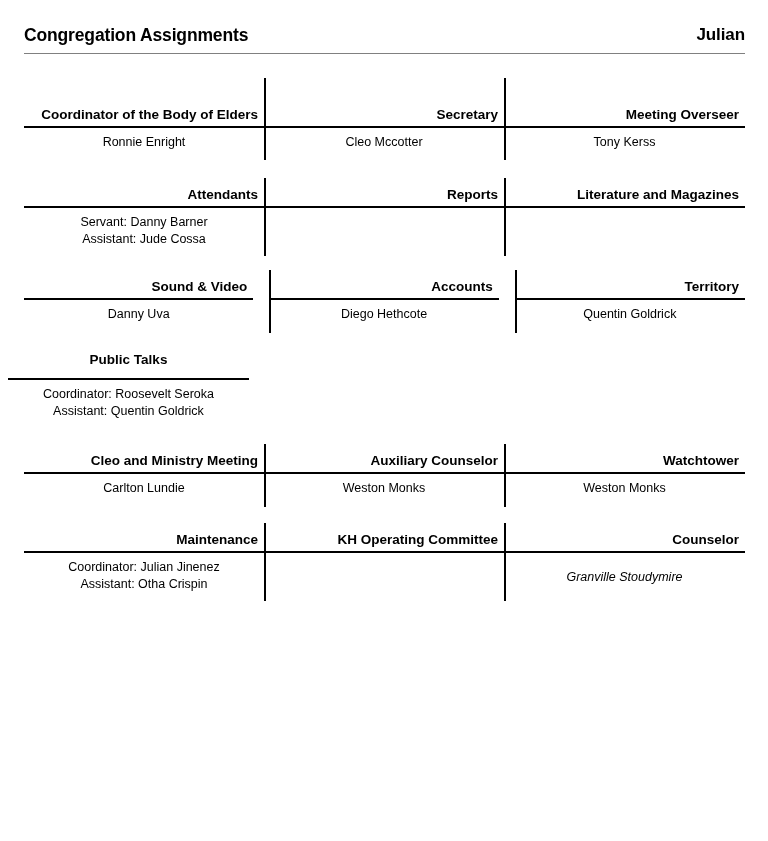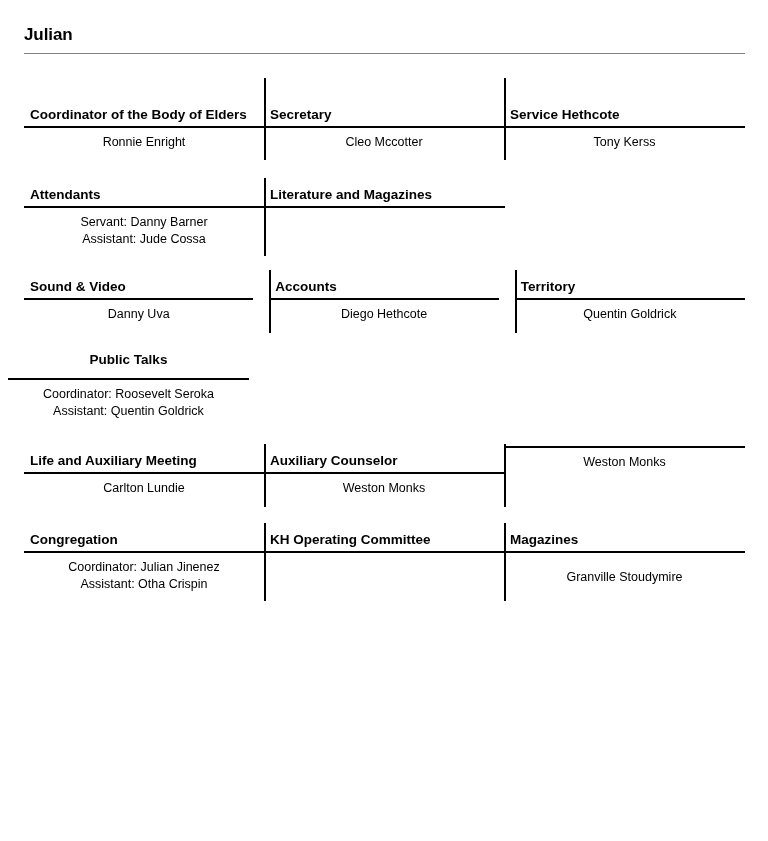--- a/index.html
+++ b/index.html
@@ -77,21 +77,21 @@
     left: 0;
     top: 0;
     bottom: 0;
     width: 2px;
     background: #000000;
   }
 
   .cell-head {
     font-size: 13.5px;
     font-weight: bold;
-    text-align: left;
+    text-align: right;
     line-height: 19px;
     padding: 0 6px;
     box-sizing: border-box;
     display: flex;
     align-items: flex-end;
     justify-content: center;
   }
   .cell-head span { display: block; width: 100%; }
 
   .rule {
@@ -126,56 +126,64 @@
     display: block;
     text-align: center;
   }
 </style>
 </head>
 <body>
 
 <div class="page">
 
   <div class="doc-header">
+    <div class="doc-title">Congregation Assignments</div>
     <div class="doc-congregation">Julian</div>
   </div>
 
   <div class="block" style="top:78px;">
     <div class="col col-1">
       <div class="cell-head" style="height:46px;">
           <span>Coordinator of the Body of Elders</span>
         </div>
       <div class="rule"></div>
       <div class="cell-body" style="height:32px;">Ronnie Enright</div>
     </div>
     <div class="col col-2">
       <div class="cell-head" style="height:46px;">
           <span>Secretary</span>
         </div>
       <div class="rule"></div>
       <div class="cell-body" style="height:32px;">Cleo Mccotter</div>
     </div>
     <div class="col col-3">
       <div class="cell-head" style="height:46px;">
-          <span>Service Hethcote</span>
+          <span>Meeting Overseer</span>
         </div>
       <div class="rule"></div>
       <div class="cell-body" style="height:32px;">Tony Kerss</div>
     </div>
   </div>
 
   <div class="block" style="top:178px;">
     <div class="col col-1">
       <div class="cell-head" style="height:26px;">
           <span>Attendants</span>
         </div>
       <div class="rule"></div>
       <div class="cell-body" style="height:48px;">Servant: Danny Barner
 Assistant: Jude Cossa</div>
     </div>
+    <div class="col col-2">
+      <div class="cell-head" style="height:26px;">
+          <span>Reports</span>
+        </div>
+      <div class="rule"></div>
+      <div class="cell-body" style="height:48px;"></div>
+    </div>
     <div class="col col-3">
       <div class="cell-head" style="height:26px;">
           <span>Literature and Magazines</span>
         </div>
       <div class="rule"></div>
       <div class="cell-body" style="height:48px;"></div>
     </div>
   </div>
 
   <div class="block" style="top:270px;gap:16px;">
@@ -209,56 +217,59 @@
         </div>
       <div class="rule"></div>
       <div class="cell-body" style="height:48px;">Coordinator: Roosevelt Seroka
 Assistant: Quentin Goldrick</div>
     </div>
   </div>
 
   <div class="block" style="top:444px;">
     <div class="col col-1">
       <div class="cell-head" style="height:26px;">
-          <span>Life and Auxiliary Meeting</span>
+          <span>Cleo and Ministry Meeting</span>
         </div>
       <div class="rule"></div>
       <div class="cell-body" style="height:33px;">Carlton Lundie</div>
     </div>
     <div class="col col-2">
       <div class="cell-head" style="height:26px;">
           <span>Auxiliary Counselor</span>
         </div>
       <div class="rule"></div>
       <div class="cell-body" style="height:33px;">Weston Monks</div>
     </div>
     <div class="col col-3">
+      <div class="cell-head" style="height:26px;">
+          <span>Watchtower</span>
+        </div>
       <div class="rule"></div>
       <div class="cell-body" style="height:33px;">Weston Monks</div>
     </div>
   </div>
 
   <div class="block" style="top:523px;">
     <div class="col col-1">
       <div class="cell-head" style="height:26px;">
-          <span>Congregation</span>
+          <span>Maintenance</span>
         </div>
       <div class="rule"></div>
       <div class="cell-body" style="height:48px;">Coordinator: Julian Jinenez
 Assistant: Otha Crispin</div>
     </div>
     <div class="col col-2">
       <div class="cell-head" style="height:26px;">
           <span>KH Operating Committee</span>
         </div>
       <div class="rule"></div>
       <div class="cell-body" style="height:48px;"></div>
     </div>
     <div class="col col-3">
       <div class="cell-head" style="height:26px;">
-          <span>Magazines</span>
-        </div>
-      <div class="rule"></div>
-      <div class="cell-body centered" style="height:48px;">Granville Stoudymire</div>
+          <span>Counselor</span>
+        </div>
+      <div class="rule"></div>
+      <div class="cell-body centered" style="height:48px;font-style:italic;">Granville Stoudymire</div>
     </div>
   </div>
 
 </div>
 
 </body></html>

